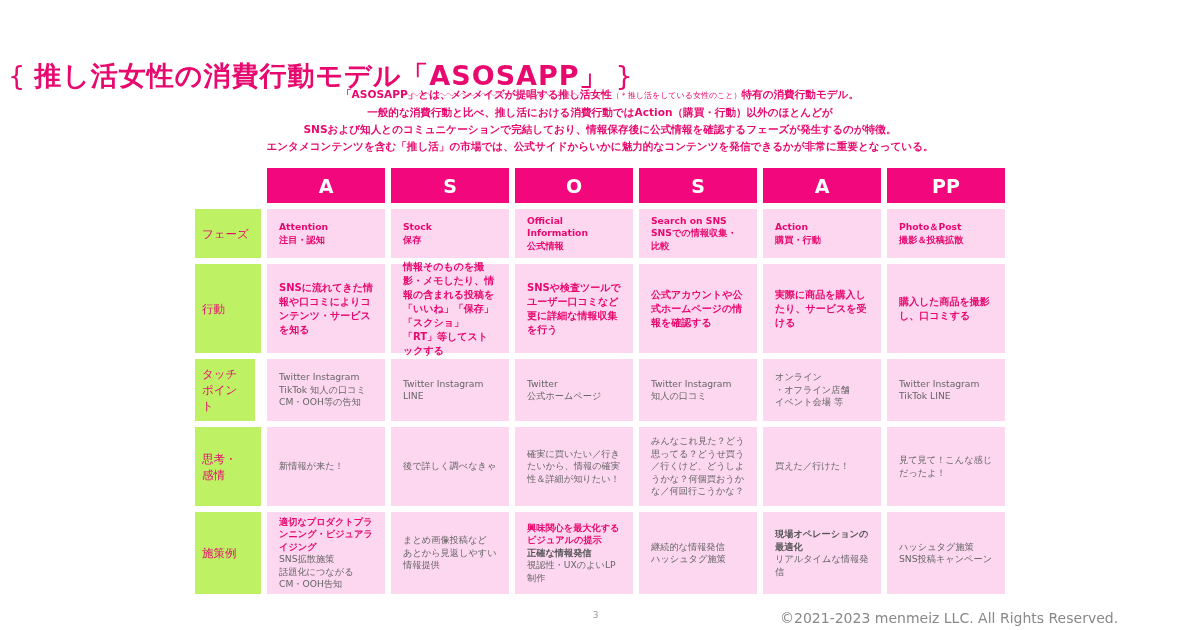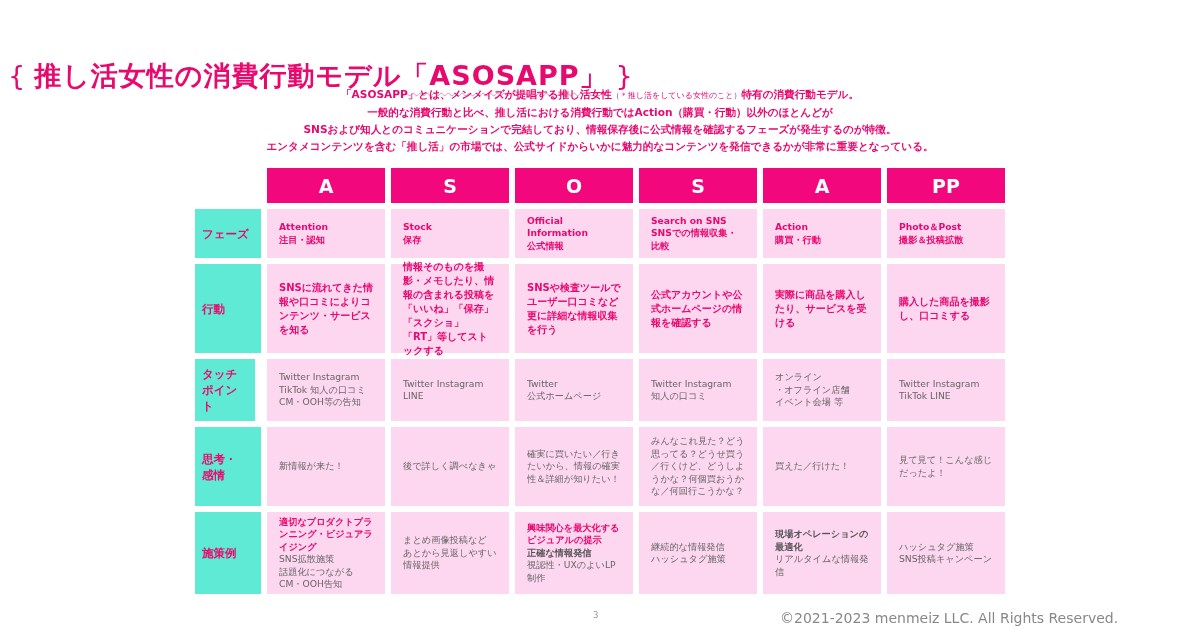--- a/index.html
+++ b/index.html
@@ -25,21 +25,21 @@
     grid-template-columns: 66px repeat(6, 118px);
     grid-template-rows: 35px 49px 89px 62px 79px 82px;
     column-gap: 6px; row-gap: 6px;
   }
   .hcell {
     background: #f2077c; color: #ffffff; font-size: 19px; font-weight: bold;
     display: flex; align-items: center; justify-content: center;
   }
   .blank { background: transparent; }
   .rowlabel {
-    background: #5eead4; color: #e8096f; font-size: 11.5px; font-weight: bold;
+    background: #bef264; color: #e8096f; font-size: 11.5px; font-weight: normal;
     display: flex; align-items: center; padding-left: 7px; line-height: 16px;
   }
   .cell {
     background: #fdd6f0; display: flex; flex-direction: column; justify-content: center;
     padding: 2px 12px; font-size: 9.2px; line-height: 12.5px; color: #666;
   }
   .cell.phase { color: #e8096f; font-weight: bold; }
   .cell.action { color: #e8096f; font-weight: bold; font-size: 10px; line-height: 14px; }
   .cell .accent { color: #e8096f; font-weight: bold; }
   .cell .strong { color: #555; font-weight: bold; }

